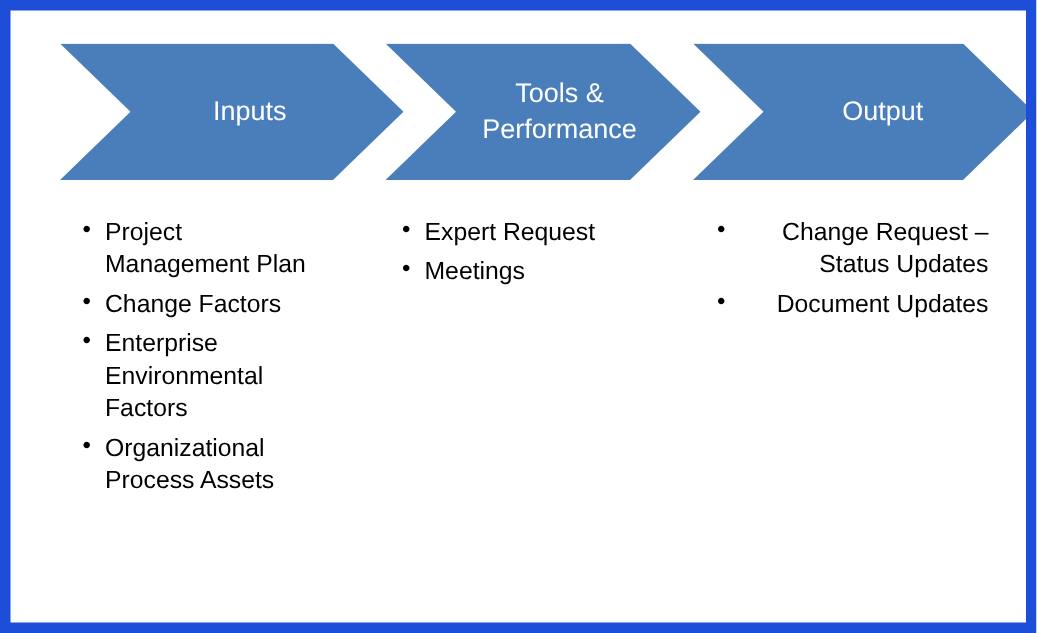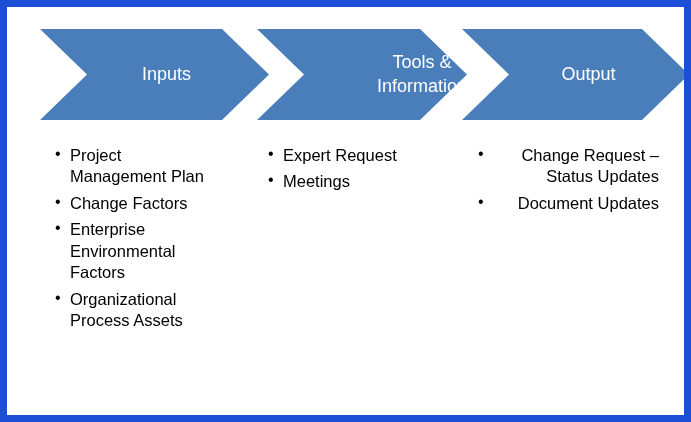--- a/index.html
+++ b/index.html
@@ -19,21 +19,21 @@
   .chev-2{left:250px;width:210px;
     clip-path:polygon(0 0, 163px 0, 100% 50%, 163px 100%, 0 100%, 47px 50%);}
   .chev-3{left:455px;width:227px;
     clip-path:polygon(0 0, 180px 0, 100% 50%, 180px 100%, 0 100%, 47px 50%);}
 
   .chev-label{position:absolute;top:22px;height:91px;
     display:flex;align-items:center;justify-content:center;
     color:#ffffff;font-size:18px;line-height:1.28;text-align:center;
     pointer-events:none;}
   .lbl-1{left:33px;width:229px;padding-left:24px;box-sizing:border-box;}
-  .lbl-2{left:250px;width:210px;padding-left:22px;box-sizing:border-box;justify-content:flex-end;}
+  .lbl-2{left:250px;width:210px;padding-left:22px;box-sizing:border-box;}
   .lbl-3{left:455px;width:227px;padding-left:26px;box-sizing:border-box;}
   .lbl-2 span{display:block;}
 
   
   #columns{position:absolute;left:0;top:122px;width:691px;height:298px;}
 
   .bullet-col{position:absolute;top:0;}
   .col-1{left:30px;width:200px;}
   .col-2{left:243px;width:205px;}
   .col-3{left:453px;width:215px;text-align:right;}
@@ -55,21 +55,21 @@
     <div class="chevron chev-2"></div>
     <div class="chevron chev-3"></div>
 
     <div class="chev-label lbl-1">
       <span>Inputs</span>
     </div>
 
     <div class="chev-label lbl-2">
       <div>
         <span>Tools &amp;</span>
-        <span>Information</span>
+        <span>Performance</span>
       </div>
     </div>
 
     <div class="chev-label lbl-3">
       <span>Output</span>
     </div>
   </div>
 
   <div id="columns">
 

